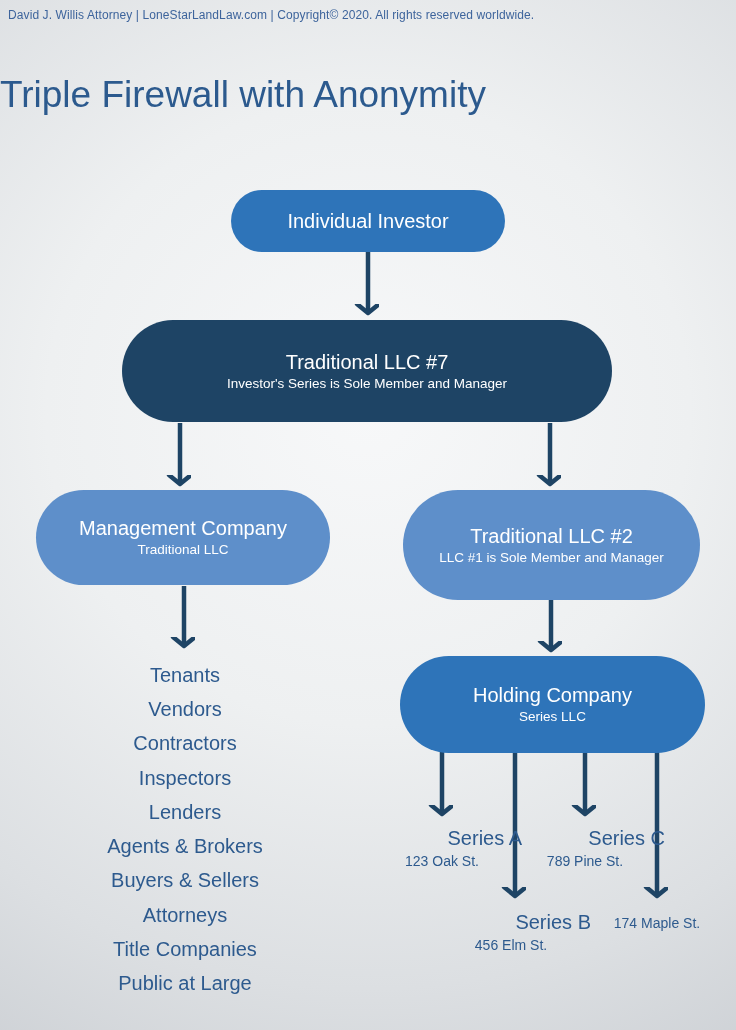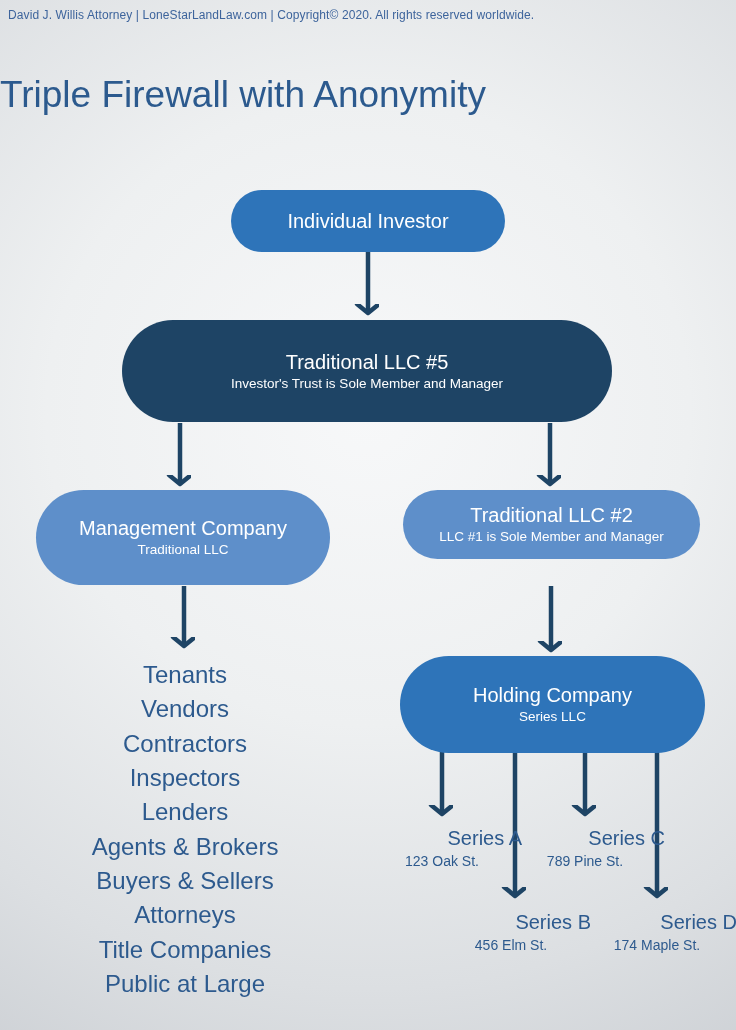--- a/index.html
+++ b/index.html
@@ -48,42 +48,42 @@
   .node .node-title   { font-size: 20px; line-height: 1.25; }
   .node .node-subtitle{ font-size: 13.5px; line-height: 1.3; }
 
   .node-medium { background: #2e74b9; }
   .node-dark   { background: #1e4465; }
   .node-light  { background: #5e8fca; }
 
   #node-investor   { left: 231px; top: 190px; width: 274px; height: 62px; }
   #node-llc1       { left: 122px; top: 320px; width: 490px; height: 102px; }
   #node-management { left:  36px; top: 490px; width: 294px; height: 95px; }
-  #node-llc2       { left: 403px; top: 490px; width: 297px; height: 69px; }
+  #node-llc2       { left: 403px; top: 490px; width: 297px; height: 110px; }
   #node-holding    { left: 400px; top: 656px; width: 305px; height: 97px; }
 
   .arrows {
     position: absolute;
     left: 0; top: 0;
     width: 736px; height: 1030px;
     pointer-events: none;
   }
 
   .parties {
     position: absolute;
     left: 33px;
     top: 658px;
     width: 304px;
   }
   .party-item {
     height: 34.3px;
     display: flex;
     align-items: center;
     justify-content: center;
-    font-size: 24px;
+    font-size: 20px;
     color: #2d5a8e;
   }
 
   .series-label {
     position: absolute;
     width: 160px;
     text-align: center;
     color: #2d5a8e;
   }
   .series-name    { font-size: 20px; line-height: 22px; text-align: right; }
@@ -120,22 +120,22 @@
       <line x1="585" y1="752" x2="585" y2="814" marker-end="url(#chevron)"></line>
       <line x1="657" y1="752" x2="657" y2="896" marker-end="url(#chevron)"></line>
     </g>
   </svg>
 
   <div class="node node-medium" id="node-investor">
     <div class="node-title">Individual Investor</div>
   </div>
 
   <div class="node node-dark" id="node-llc1">
-    <div class="node-title">Traditional LLC #5</div>
-    <div class="node-subtitle">Investor's Trust is Sole Member and Manager</div>
+    <div class="node-title">Traditional LLC #7</div>
+    <div class="node-subtitle">Investor's Series is Sole Member and Manager</div>
   </div>
 
   <div class="node node-light" id="node-management">
     <div class="node-title">Management Company</div>
     <div class="node-subtitle">Traditional LLC</div>
   </div>
 
   <div class="node node-light" id="node-llc2">
     <div class="node-title">Traditional LLC #2</div>
     <div class="node-subtitle">LLC #1 is Sole Member and Manager</div>
@@ -168,17 +168,16 @@
     <div class="series-name">Series B</div>
     <div class="series-address">456 Elm St.</div>
   </div>
 
   <div class="series-label" id="series-c">
     <div class="series-name">Series C</div>
     <div class="series-address">789 Pine St.</div>
   </div>
 
   <div class="series-label" id="series-d">
-    <div class="series-name">Series D</div>
     <div class="series-address">174 Maple St.</div>
   </div>
 
 </div>
 
 </body></html>

